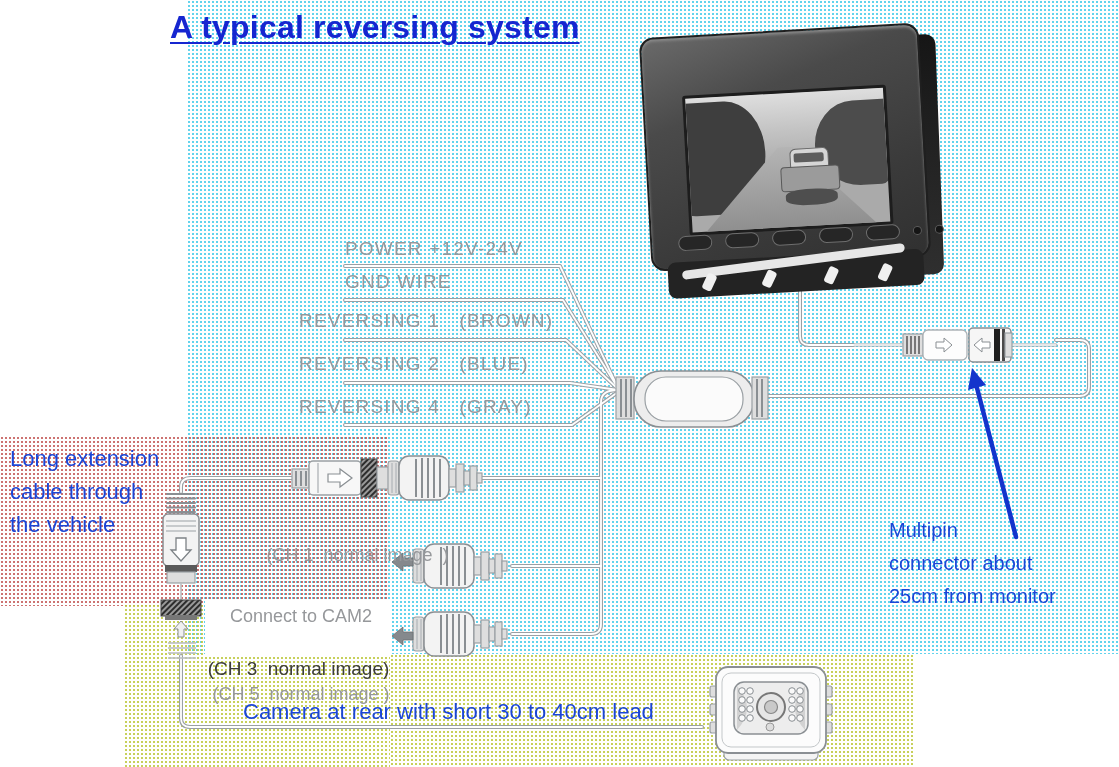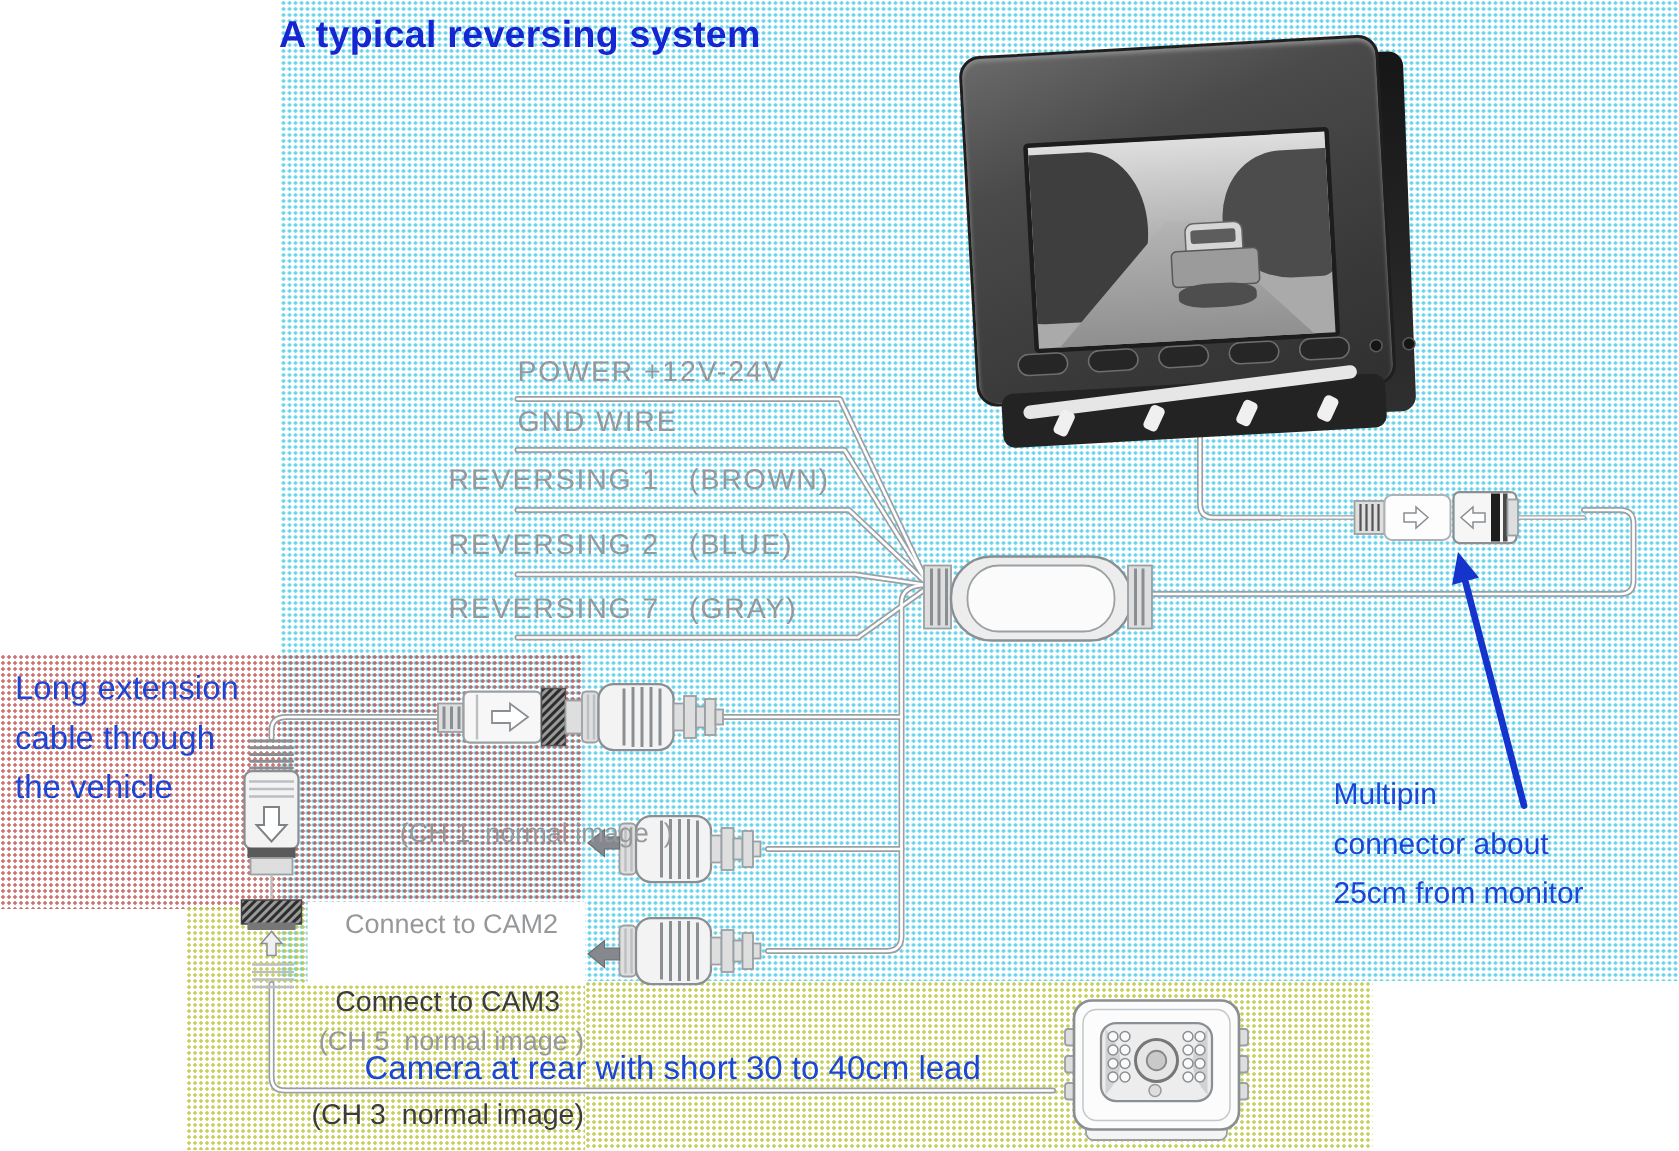--- a/index.html
+++ b/index.html
@@ -24,22 +24,22 @@
   .to{fill:none;stroke:var(--line-gray);stroke-width:4;stroke-linejoin:round;stroke-linecap:round}
   .ti{fill:none;stroke:#fff;stroke-width:1.8;stroke-linejoin:round;stroke-linecap:round}
   .tso{fill:none;stroke:var(--line-gray);stroke-width:3;stroke-linejoin:round;stroke-linecap:round}
   .tsi{fill:none;stroke:#fff;stroke-width:1.3;stroke-linejoin:round;stroke-linecap:round}
   .fl{fill:#f3f3f3;stroke:#8a8f93;stroke-width:1.5}
   .fm{fill:#dedede;stroke:#9aa0a4;stroke-width:1.2}
   .ln{stroke:#8a8f93;stroke-width:2;fill:none}
   .lnl{stroke:#bcbfc2;stroke-width:1.6;fill:none}
 
   
-  .title{position:absolute;left:186px;top:9px;font-size:25px;font-weight:bold;color:var(--title-blue);
-         text-decoration-thickness:2px;text-underline-offset:4px;letter-spacing:.2px}
+  .title{position:absolute;left:170px;top:9px;font-size:32px;font-weight:bold;color:var(--title-blue);
+         text-decoration:underline;text-decoration-thickness:2px;text-underline-offset:4px;letter-spacing:.2px}
   .blue-note{position:absolute;color:var(--note-blue);font-size:21px;line-height:33px;white-space:pre-line}
   .wire-label{position:absolute;color:var(--label-gray);font-size:19px;letter-spacing:1.2px;white-space:pre}
   .cam-label{position:absolute;color:var(--label-gray);font-size:18px;line-height:23px;text-align:center;white-space:pre}
   .cam-label.dark{color:var(--dark-label);font-size:19px;line-height:25px}
 
   
   .monitor{position:absolute;left:646px;top:30px;width:286px;height:268px;transform:rotate(-3.2deg)}
   .mon-flap{position:absolute;right:-8px;top:12px;width:36px;height:240px;background:linear-gradient(#161616,#2f2f2f);border-radius:10px;transform:rotate(1deg)}
   .mon-body{position:absolute;left:0;top:0;width:280px;height:234px;border-radius:14px;border:2px solid #1f1f1f;
             background:linear-gradient(160deg,#6a6a6a 0%,#4a4a4a 30%,#3a3a3a 70%,#303030 100%);box-shadow:inset 0 2px 3px #8b8b8b}
@@ -274,31 +274,30 @@
     </div>
   </div>
 
   <div class="title">A typical reversing system</div>
 
 
   <div class="wire-label" style="left:345px;top:238px">POWER +12V-24V</div>
   <div class="wire-label" style="left:345px;top:271px">GND WIRE</div>
   <div class="wire-label" style="left:299px;top:310px">REVERSING 1   (BROWN)</div>
   <div class="wire-label" style="left:299px;top:353px">REVERSING 2   (BLUE)</div>
-  <div class="wire-label" style="left:299px;top:396px">REVERSING 7   (GRAY)</div>
+  <div class="wire-label" style="left:299px;top:396px">REVERSING 4   (GRAY)</div>
 
   <div class="cam-label" style="left:260px;top:498px;width:195px">
     <div>(CH 1  normal image  )</div>
   </div>
   <div class="cam-label" style="left:196px;top:551px;width:210px;line-height:26px">
     <div>Connect to CAM2</div>
     <div>(CH 5  normal image )</div>
   </div>
   <div class="cam-label dark" style="left:207px;top:606px;width:183px">
-    <div>Connect to CAM3</div>
     <div>(CH 3  normal image)</div>
   </div>
 
   <div class="blue-note" style="left:10px;top:442px;font-size:22px">Long extension
 cable through
 the vehicle</div>
 
   <div class="blue-note" style="left:889px;top:514px;font-size:20px">Multipin
 connector about
 25cm from monitor</div>

